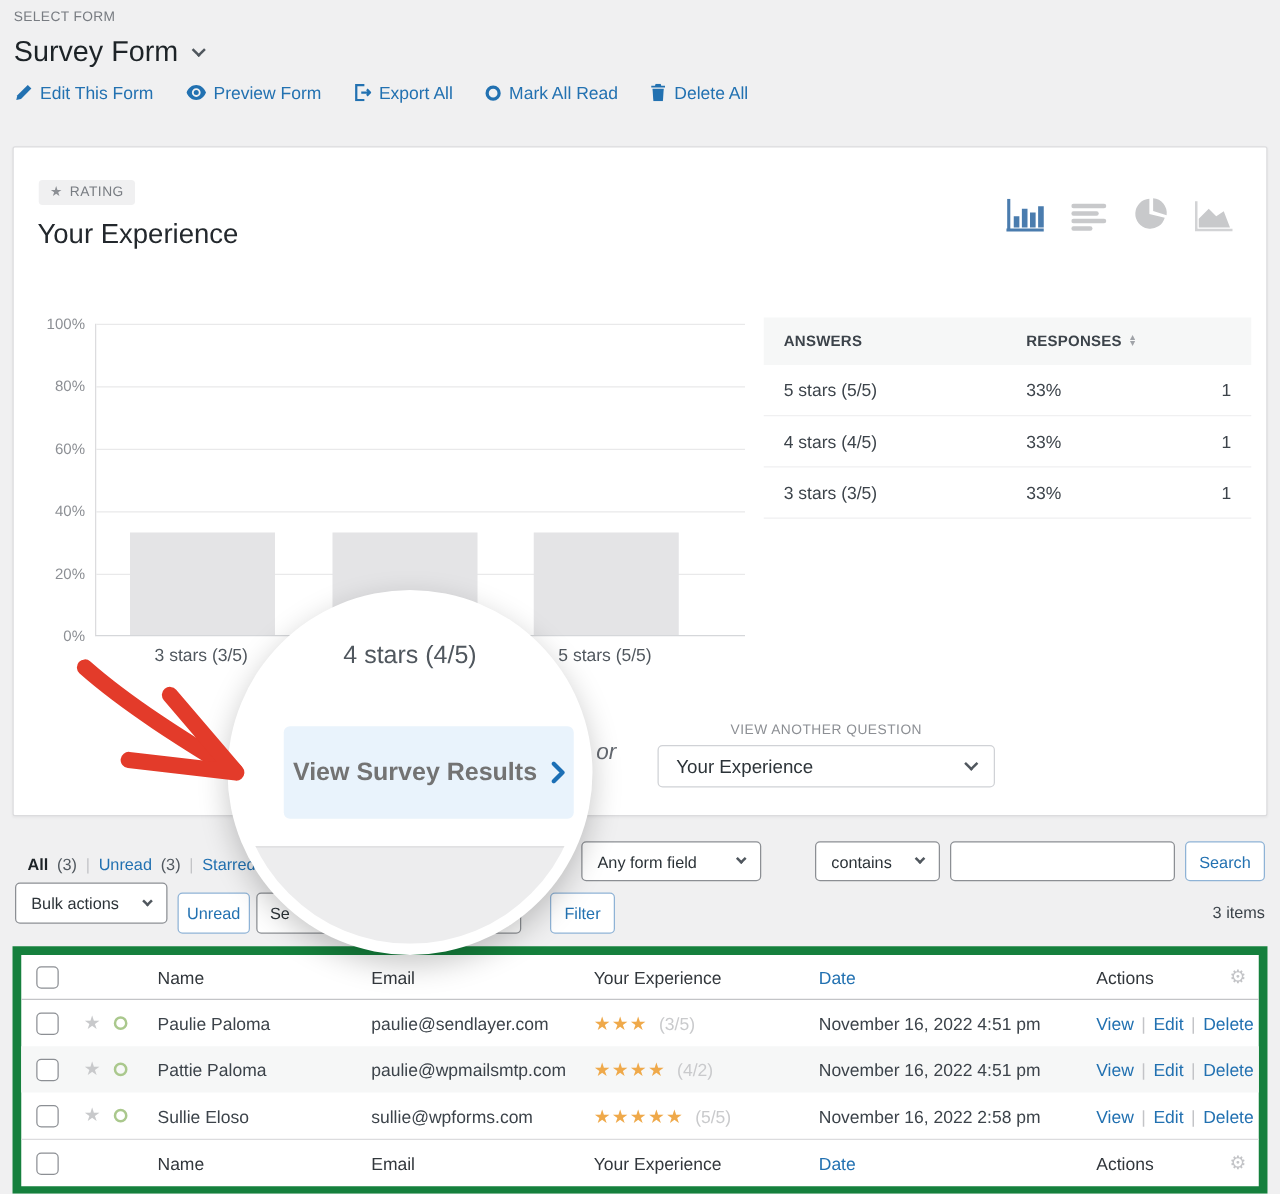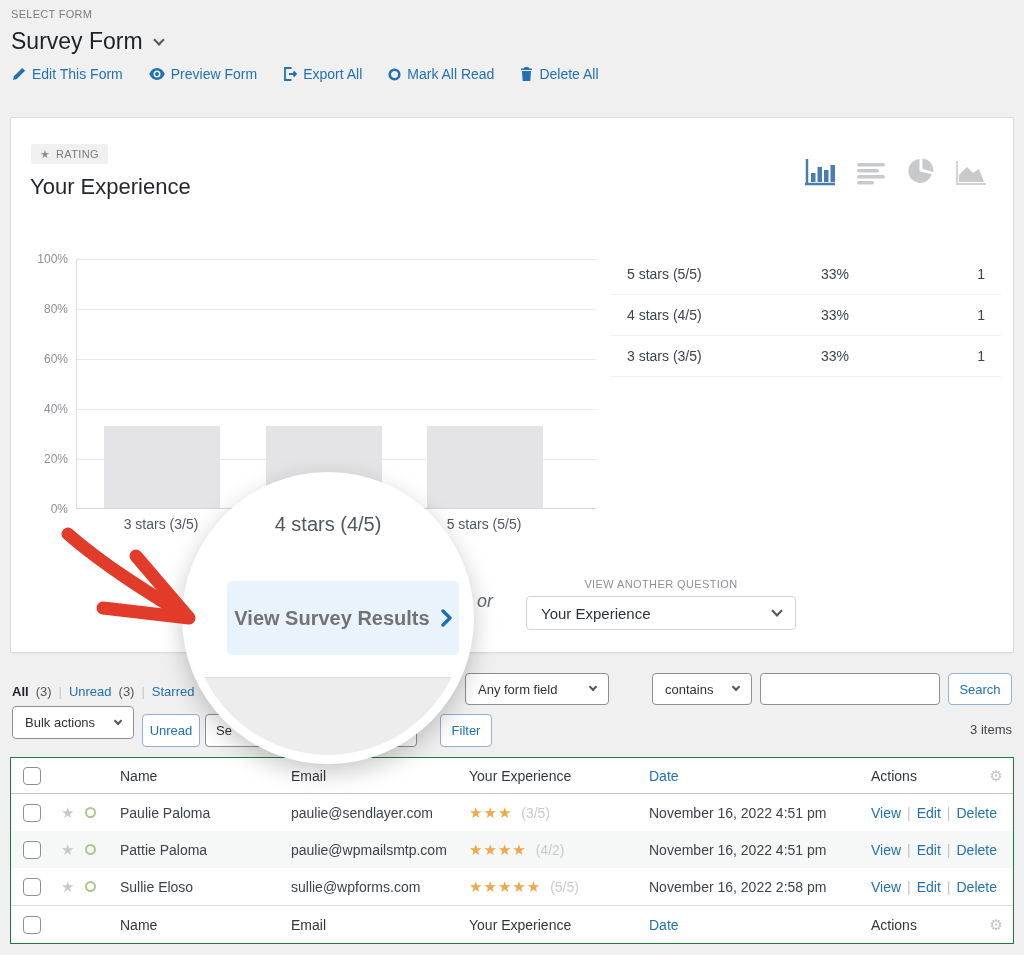--- a/index.html
+++ b/index.html
@@ -55,21 +55,21 @@
   .magnifier { left:182px; top:472px; width:292px; height:292px; border-radius:50%; background:#fff; box-shadow:0 8px 24px rgba(0,0,0,.22); z-index:5; }
   .mag-inner { position:absolute; inset:9px; border-radius:50%; overflow:hidden; background:#fff; }
   .mag-label { position:absolute; top:32px; left:0; right:0; text-align:center; font-size:20px; color:#50575e; }
   .mag-button { position:absolute; left:36px; top:100px; width:232px; height:74px; background:#e9f3fc; border-radius:5px; display:flex; align-items:center; justify-content:center; gap:11px; cursor:pointer; }
   .mag-button .lbl { font-size:20px; font-weight:700; color:#737373; }
   .mag-gray { position:absolute; left:0; right:0; top:196px; bottom:0; background:#ededee; border-top:1px solid #dcdcdd; }
 
   .arrow-svg { left:52px; top:512px; z-index:6; pointer-events:none; }
 
   
-  .views-row { left:12px; top:684px; display:flex; gap:7px; font-size:13px; align-items:flex-end; }
+  .views-row { left:22px; top:684px; display:flex; gap:7px; font-size:13px; align-items:flex-end; }
   .views-row .vall { font-weight:700; color:#1d2327; }
   .views-row .cnt { color:#50575e; }
   .views-row .sep { color:#c3c4c7; }
   .views-row .vlink { color:#2271b1; cursor:pointer; }
 
   .wpselect { background:#fff; border:1px solid #8c8f94; border-radius:4px; display:flex; align-items:center; padding:0 12px; font-size:13px; color:#2c3338; cursor:pointer; }
   .wpselect .chev { width:6px; height:6px; margin-left:auto; border-color:#50575e; }
   .wpbtn { background:#fff; border:1px solid #8fb3d6; border-radius:4px; color:#2271b1; font-size:13px; display:flex; align-items:center; justify-content:center; cursor:pointer; }
   .wpinput { background:#fff; border:1px solid #8c8f94; border-radius:4px; font-size:13px; color:#2c3338; padding:0 10px; font-family:inherit; }
 
@@ -78,21 +78,21 @@
   .search-input { left:760px; top:673px; width:180px; height:32px; }
   .search-btn { left:948px; top:673px; width:64px; height:32px; }
 
   .sel-bulk { left:12px; top:706px; width:122px; height:33px; }
   .apply-btn { left:142px; top:714px; width:58px; height:33px; }
   .date-field { left:205px; top:714px; width:212px; height:33px; display:flex; align-items:center; }
   .filter-btn { left:440px; top:714px; width:52px; height:33px; }
   .items-count { right:12px; top:722px; font-size:13px; color:#3c434a; }
 
   
-  .etable { left:10px; top:757px; width:1004px; background:#fff; border:1px solid #15803d; }
+  .etable { left:10px; top:757px; width:1004px; background:#fff; border:7px solid #15803d; }
   .erow { display:grid; grid-template-columns:42px 58px 180px 178px 180px 222px 1fr; align-items:center; }
   .erow.head { height:36px; border-bottom:1px solid #c3c4c7; }
   .erow.foot { height:38px; border-top:1px solid #dcdcde; }
   .erow.data { height:37px; font-size:14px; color:#3c434a; }
   .erow.data:nth-child(odd) { background:#f6f7f7; }
   .hcell { font-size:14px; color:#32373c; }
   .hcell.date-h { color:#2271b1; cursor:pointer; }
   .cellpad { padding-left:9px; }
   .cb { appearance:none; -webkit-appearance:none; width:18px; height:18px; border:1px solid #8c8f94; border-radius:4px; background:#fff; margin-left:12px; cursor:pointer; display:block; }
   .rowicons { display:flex; align-items:center; gap:11px; padding-left:8px; }
@@ -205,20 +205,31 @@
       <div class="gridline" style="top:200px;"></div>
       <div class="bar" style="left: 27px; height: 33%; background: rgb(228, 228, 230);"></div>
       <div class="bar" style="left: 189px; height: 33%; background: rgb(228, 228, 230);"></div>
       <div class="bar" style="left: 350px; height: 33%; background: rgb(228, 228, 230);"></div>
     </div>
     <div class="abs xlabel" style="left:75px;">3 stars (3/5)</div>
     <div class="abs xlabel" style="left:237px;">4 stars (4/5)</div>
     <div class="abs xlabel" style="left:398px;">5 stars (5/5)</div>
 
     <div class="abs answers">
+      <div class="arow ahead">
+        <span>ANSWERS</span>
+        <span class="resp">
+          <span>RESPONSES</span>
+          <span class="sorticon">
+              <span>▲</span>
+              <span>▼</span>
+            </span>
+        </span>
+        <span></span>
+      </div>
       <div class="arow adata">
         <span>5 stars (5/5)</span>
         <span>33%</span>
         <span class="cnt">1</span>
       </div>
       <div class="arow adata">
         <span>4 stars (4/5)</span>
         <span>33%</span>
         <span class="cnt">1</span>
       </div>

